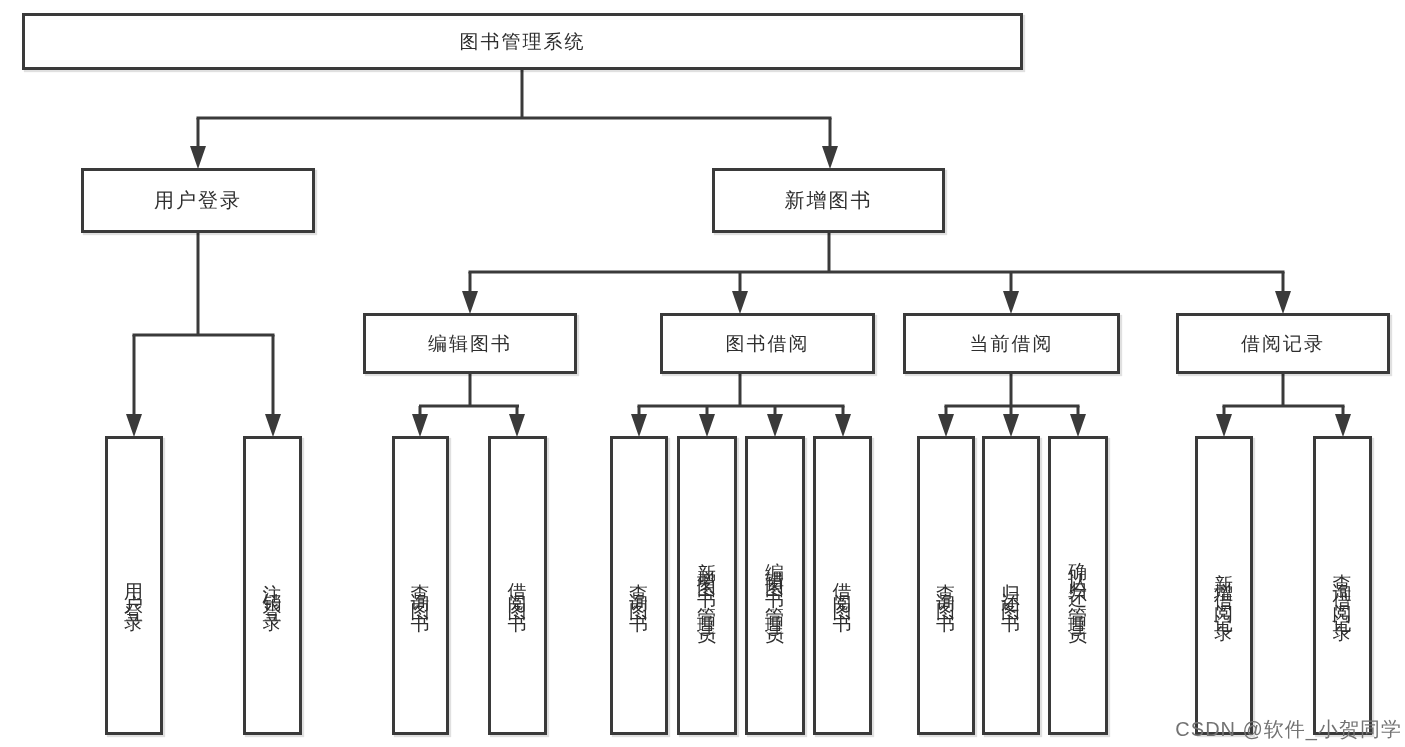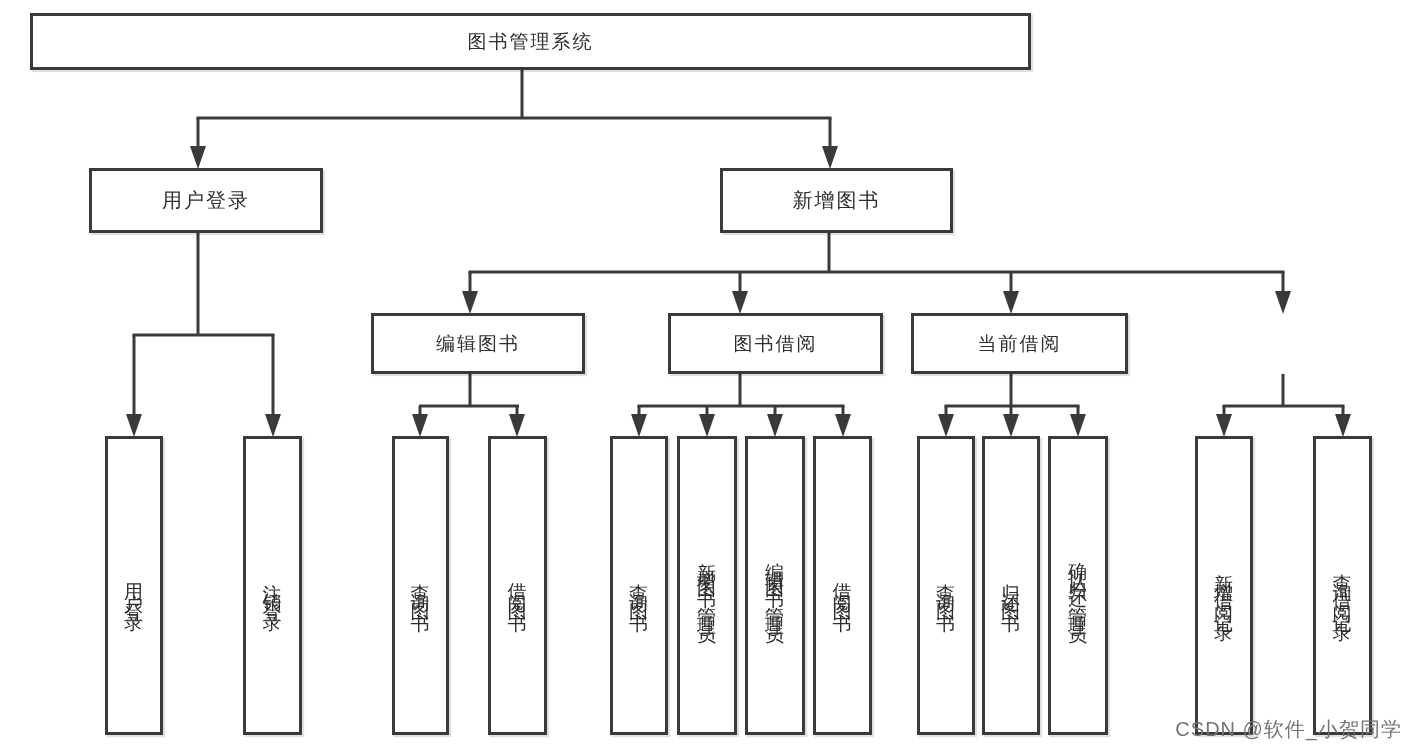--- a/index.html
+++ b/index.html
@@ -15,21 +15,21 @@
     position:absolute;
     box-sizing:border-box;
     border:3px solid #3a3a3a;
     background:#ffffff;
     display:flex;
     align-items:center;
     justify-content:center;
     color:#2e2e2e;
     box-shadow:2px 2px 1px rgba(0,0,0,0.12);
   }
-  .node.h{font-size:19px;letter-spacing:2px;margin-left:8px;}
+  .node.h{font-size:19px;letter-spacing:2px;}
   .node.lvl2{font-size:20px;}
   .node.v{
     writing-mode:vertical-rl;
     text-orientation:mixed;
     font-size:19px;
     letter-spacing:10px;
     line-height:1;
     padding-top:4px;
   }
   .watermark{
@@ -118,20 +118,21 @@
   </svg>
 
   <div class="node h" style="left:22px;top:13px;width:1001px;height:57px">图书管理系统</div>
 
   <div class="node h lvl2" style="left:81px;top:168px;width:234px;height:65px">用户登录</div>
   <div class="node h lvl2" style="left:712px;top:168px;width:233px;height:65px">新增图书</div>
 
   <div class="node h" style="left:363px;top:313px;width:214px;height:61px">编辑图书</div>
   <div class="node h" style="left:660px;top:313px;width:215px;height:61px">图书借阅</div>
   <div class="node h" style="left:903px;top:313px;width:217px;height:61px">当前借阅</div>
+  <div class="node h" style="left:1176px;top:313px;width:214px;height:61px">借阅记录</div>
 
   <div class="node v" style="left:105px;top:436px;width:58px;height:299px">用户登录</div>
   <div class="node v" style="left:243px;top:436px;width:59px;height:299px">注销登录</div>
 
   <div class="node v" style="left:392px;top:436px;width:57px;height:299px">查询图书</div>
   <div class="node v" style="left:488px;top:436px;width:59px;height:299px">借阅图书</div>
 
   <div class="node v" style="left:610px;top:436px;width:58px;height:299px">查询图书</div>
   <div class="node v" style="left:677px;top:436px;width:60px;height:299px;letter-spacing:9px">新增图书（管理员）</div>
   <div class="node v" style="left:745px;top:436px;width:60px;height:299px;letter-spacing:9px">编辑图书（管理员）</div>

